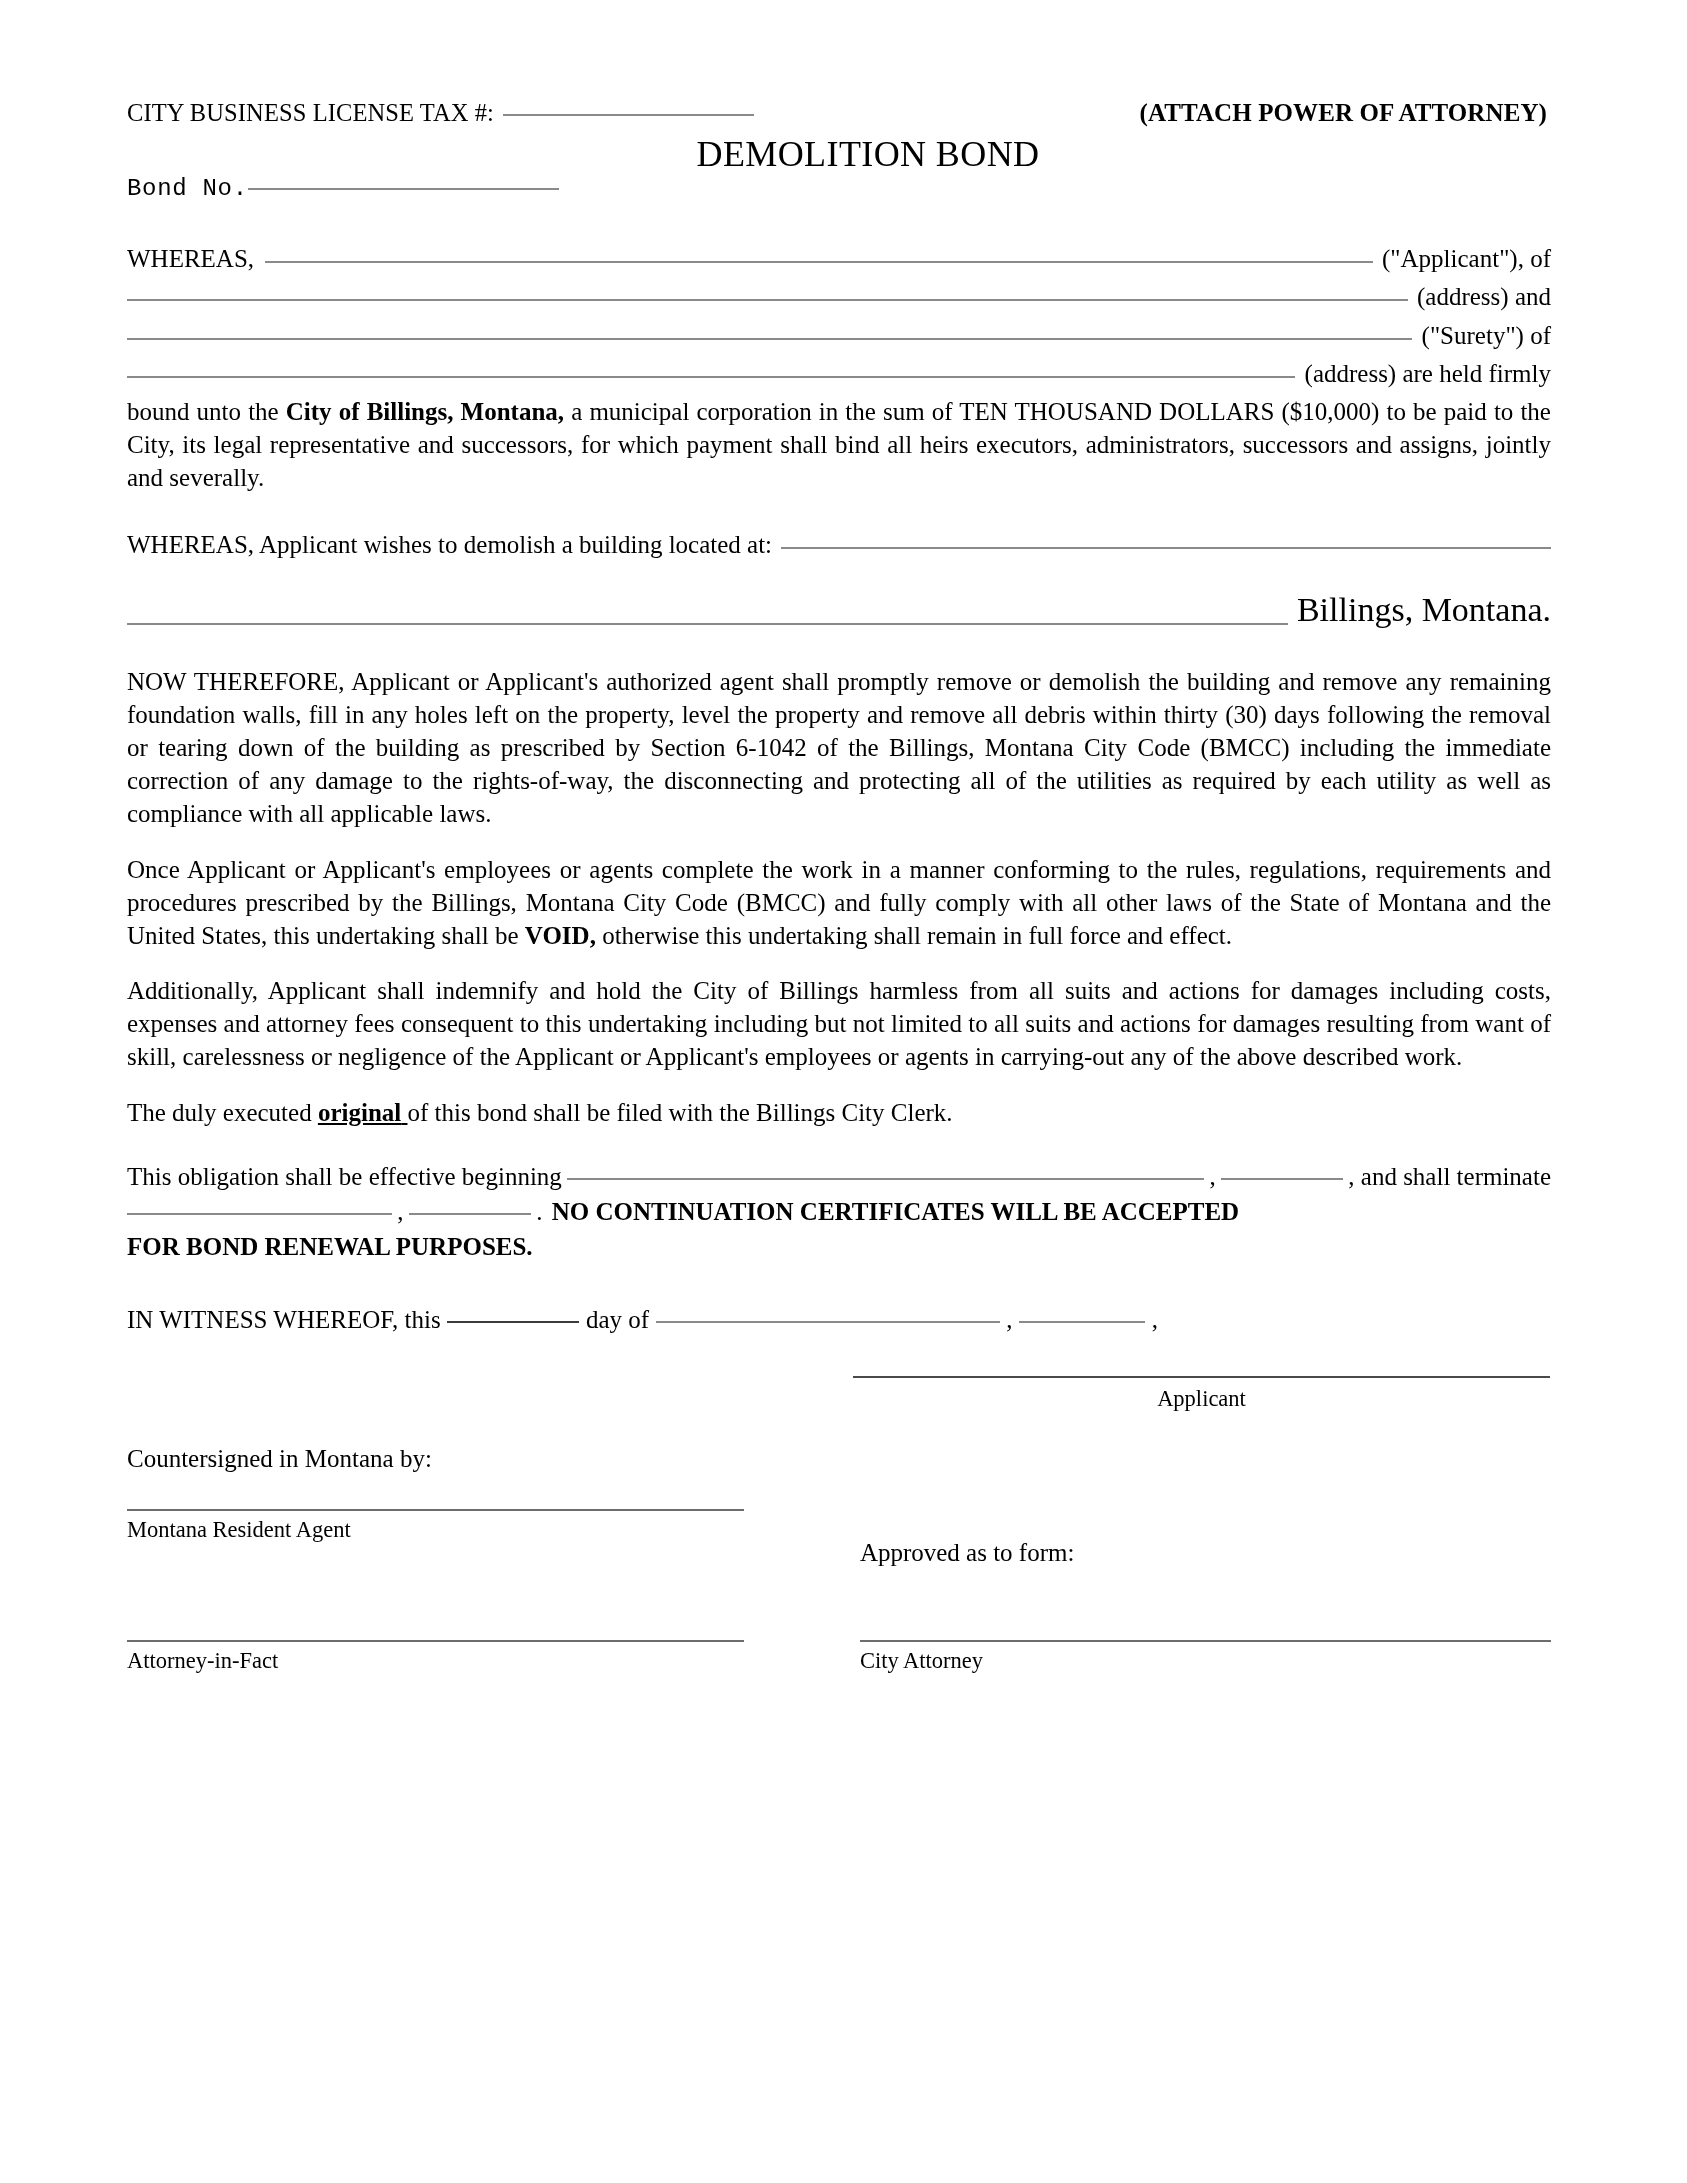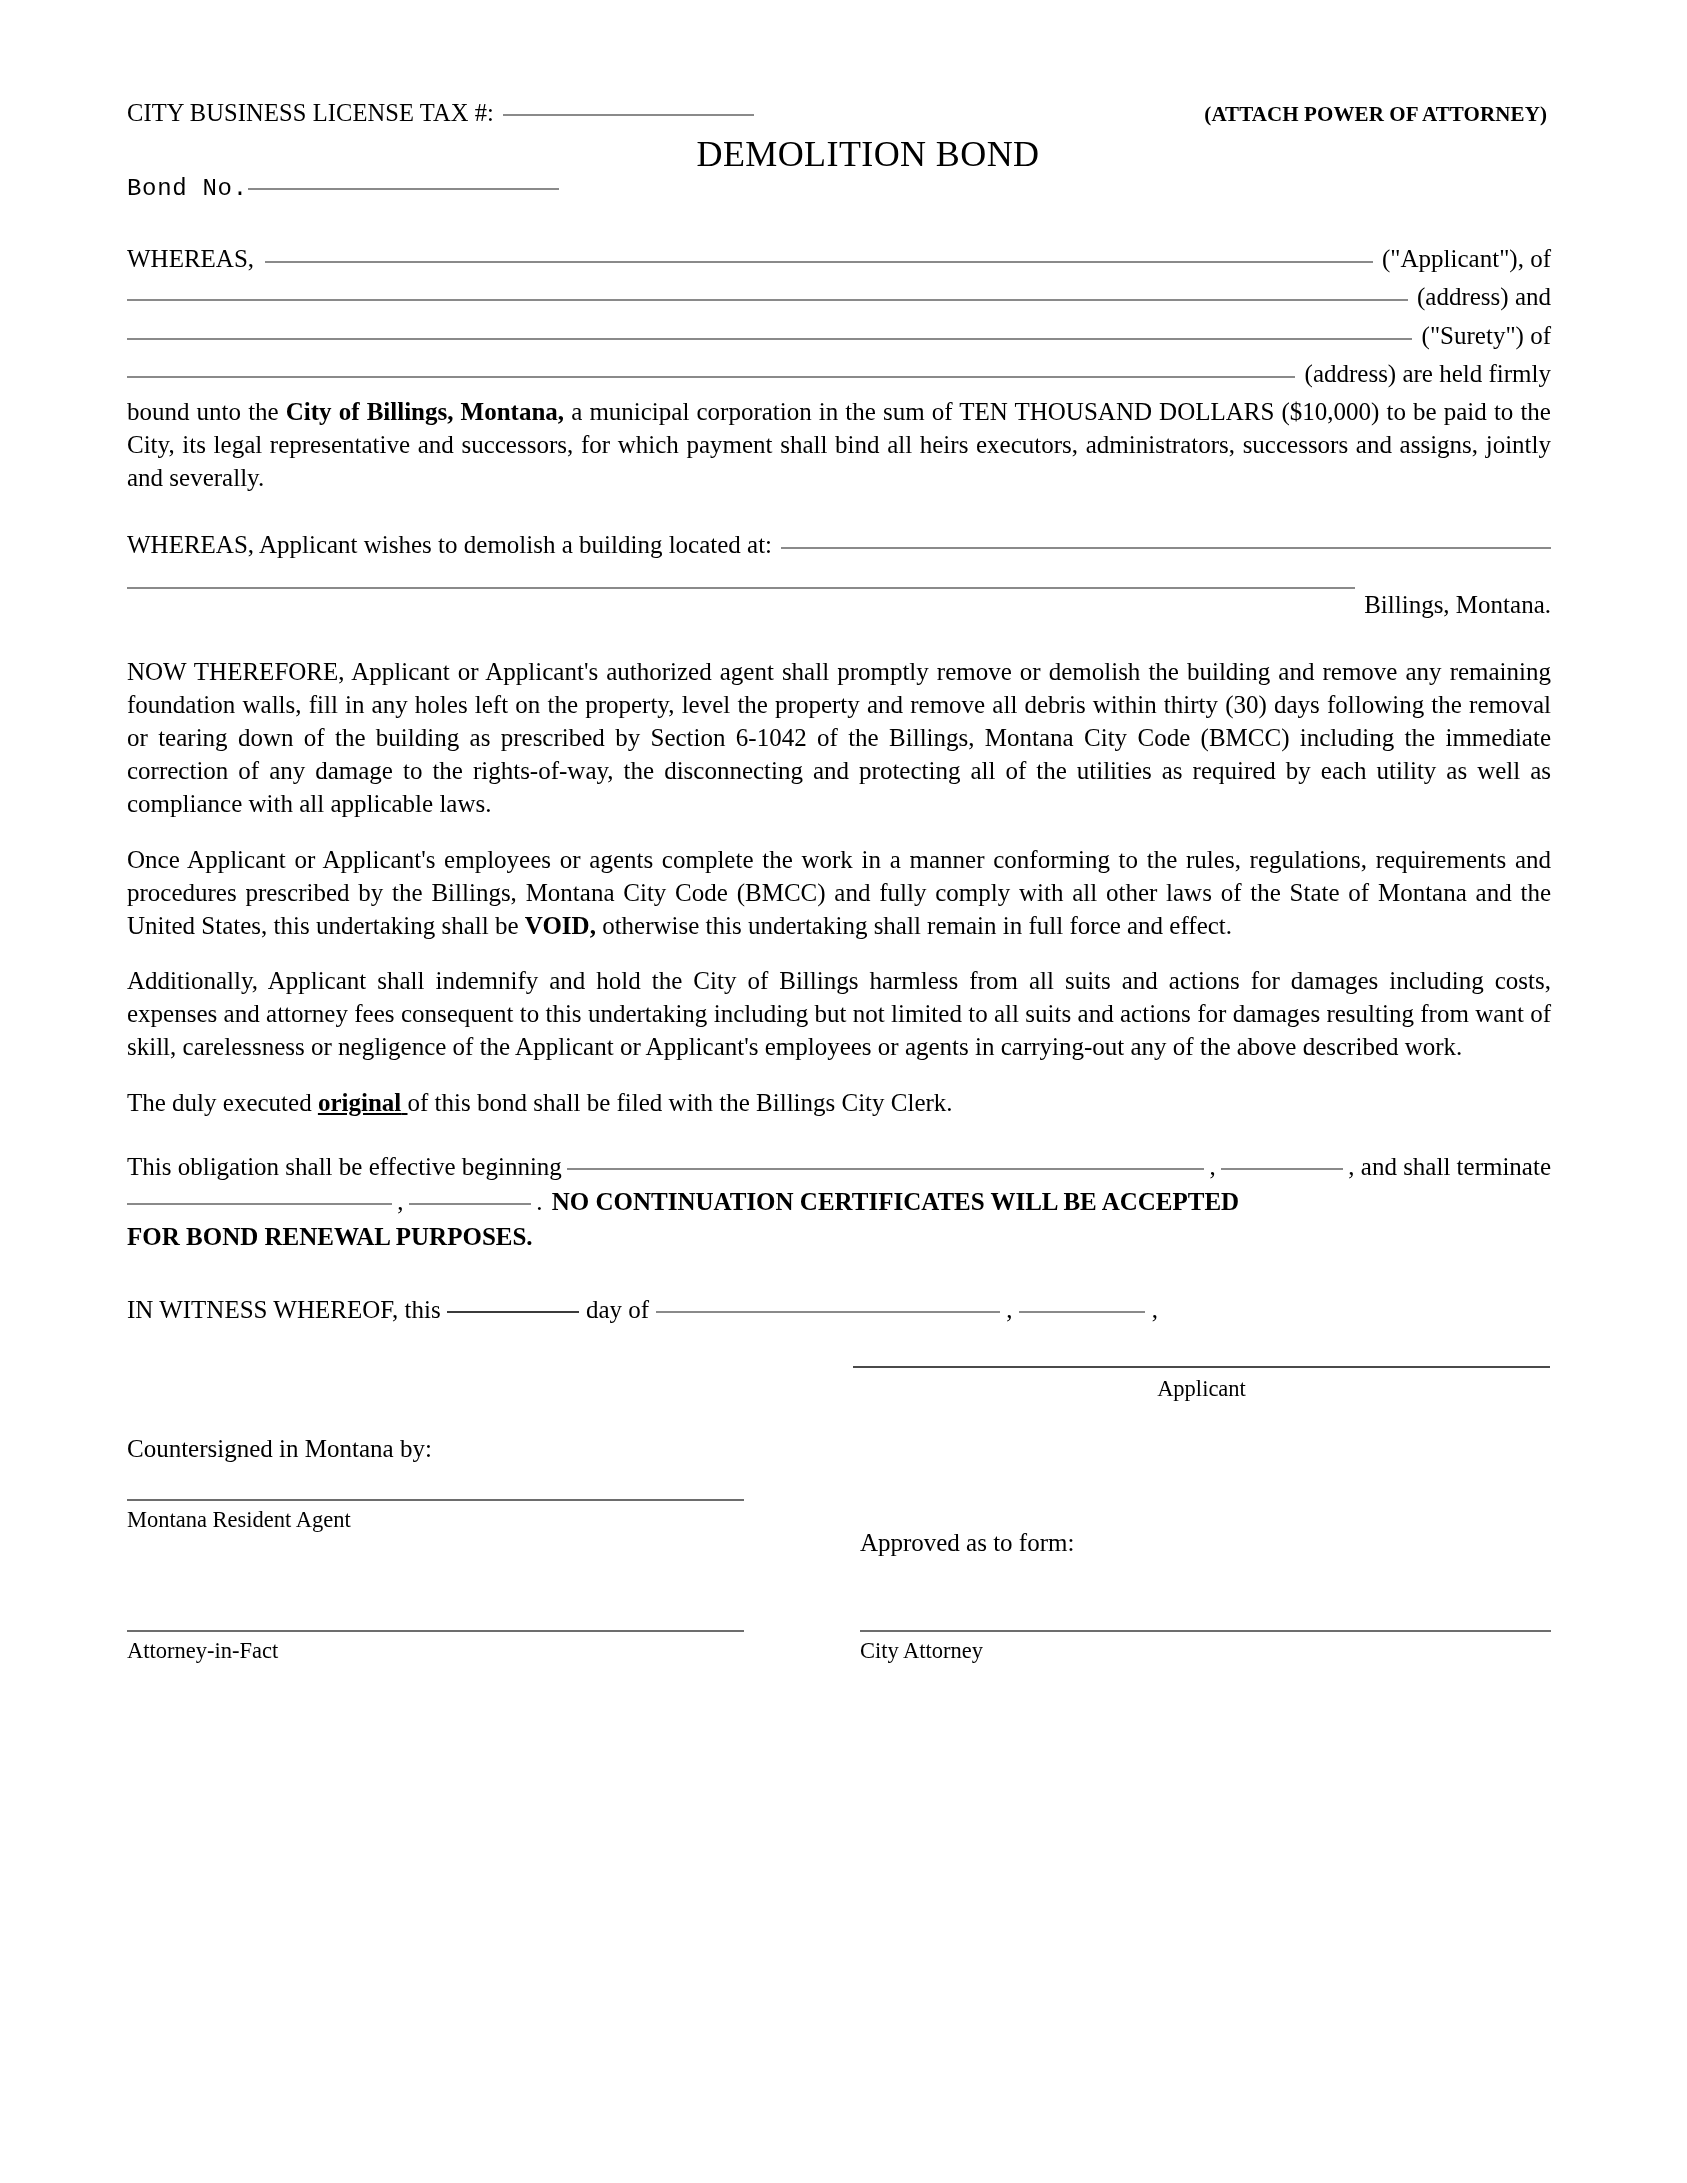--- a/index.html
+++ b/index.html
@@ -48,21 +48,21 @@
     margin-left: 9.3px;
     margin-right: 26.5px;
     border-bottom: 2px solid #8a8a8a;
     position: relative;
     top: -4.6px;
     height: 0;
   }
   .hdr-right {
     margin-left: auto;
     font-weight: bold;
-    font-size: 21px;
+    font-size: 25px;
     white-space: nowrap;
     padding-right: 4px;
   }
 
   .bondno-row {
     display: flex;
     align-items: baseline;
     margin-top: 48px;
   }
   .bondno-label {
@@ -115,22 +115,22 @@
   .wlabel-right { white-space: nowrap; padding-left: 9.3px; }
 
   .demolish-row {
     display: flex;
     align-items: baseline;
     font-size: 25px;
     margin-top: 37px;
   }
   .billings-row {
     display: flex;
-    align-items: flex-start;
-    font-size: 25px;
+    align-items: flex-end;
+    font-size: 34px;
     margin-top: 32px;
     margin-bottom: 36px;
   }
 
   
   .eff-wrap { font-size: 25px; line-height: 1.4; margin-top: 30px; }
   .eff-row { display: flex; align-items: baseline; }
   .seg { white-space: nowrap; }
   .blank-med {
     width: 265px;

